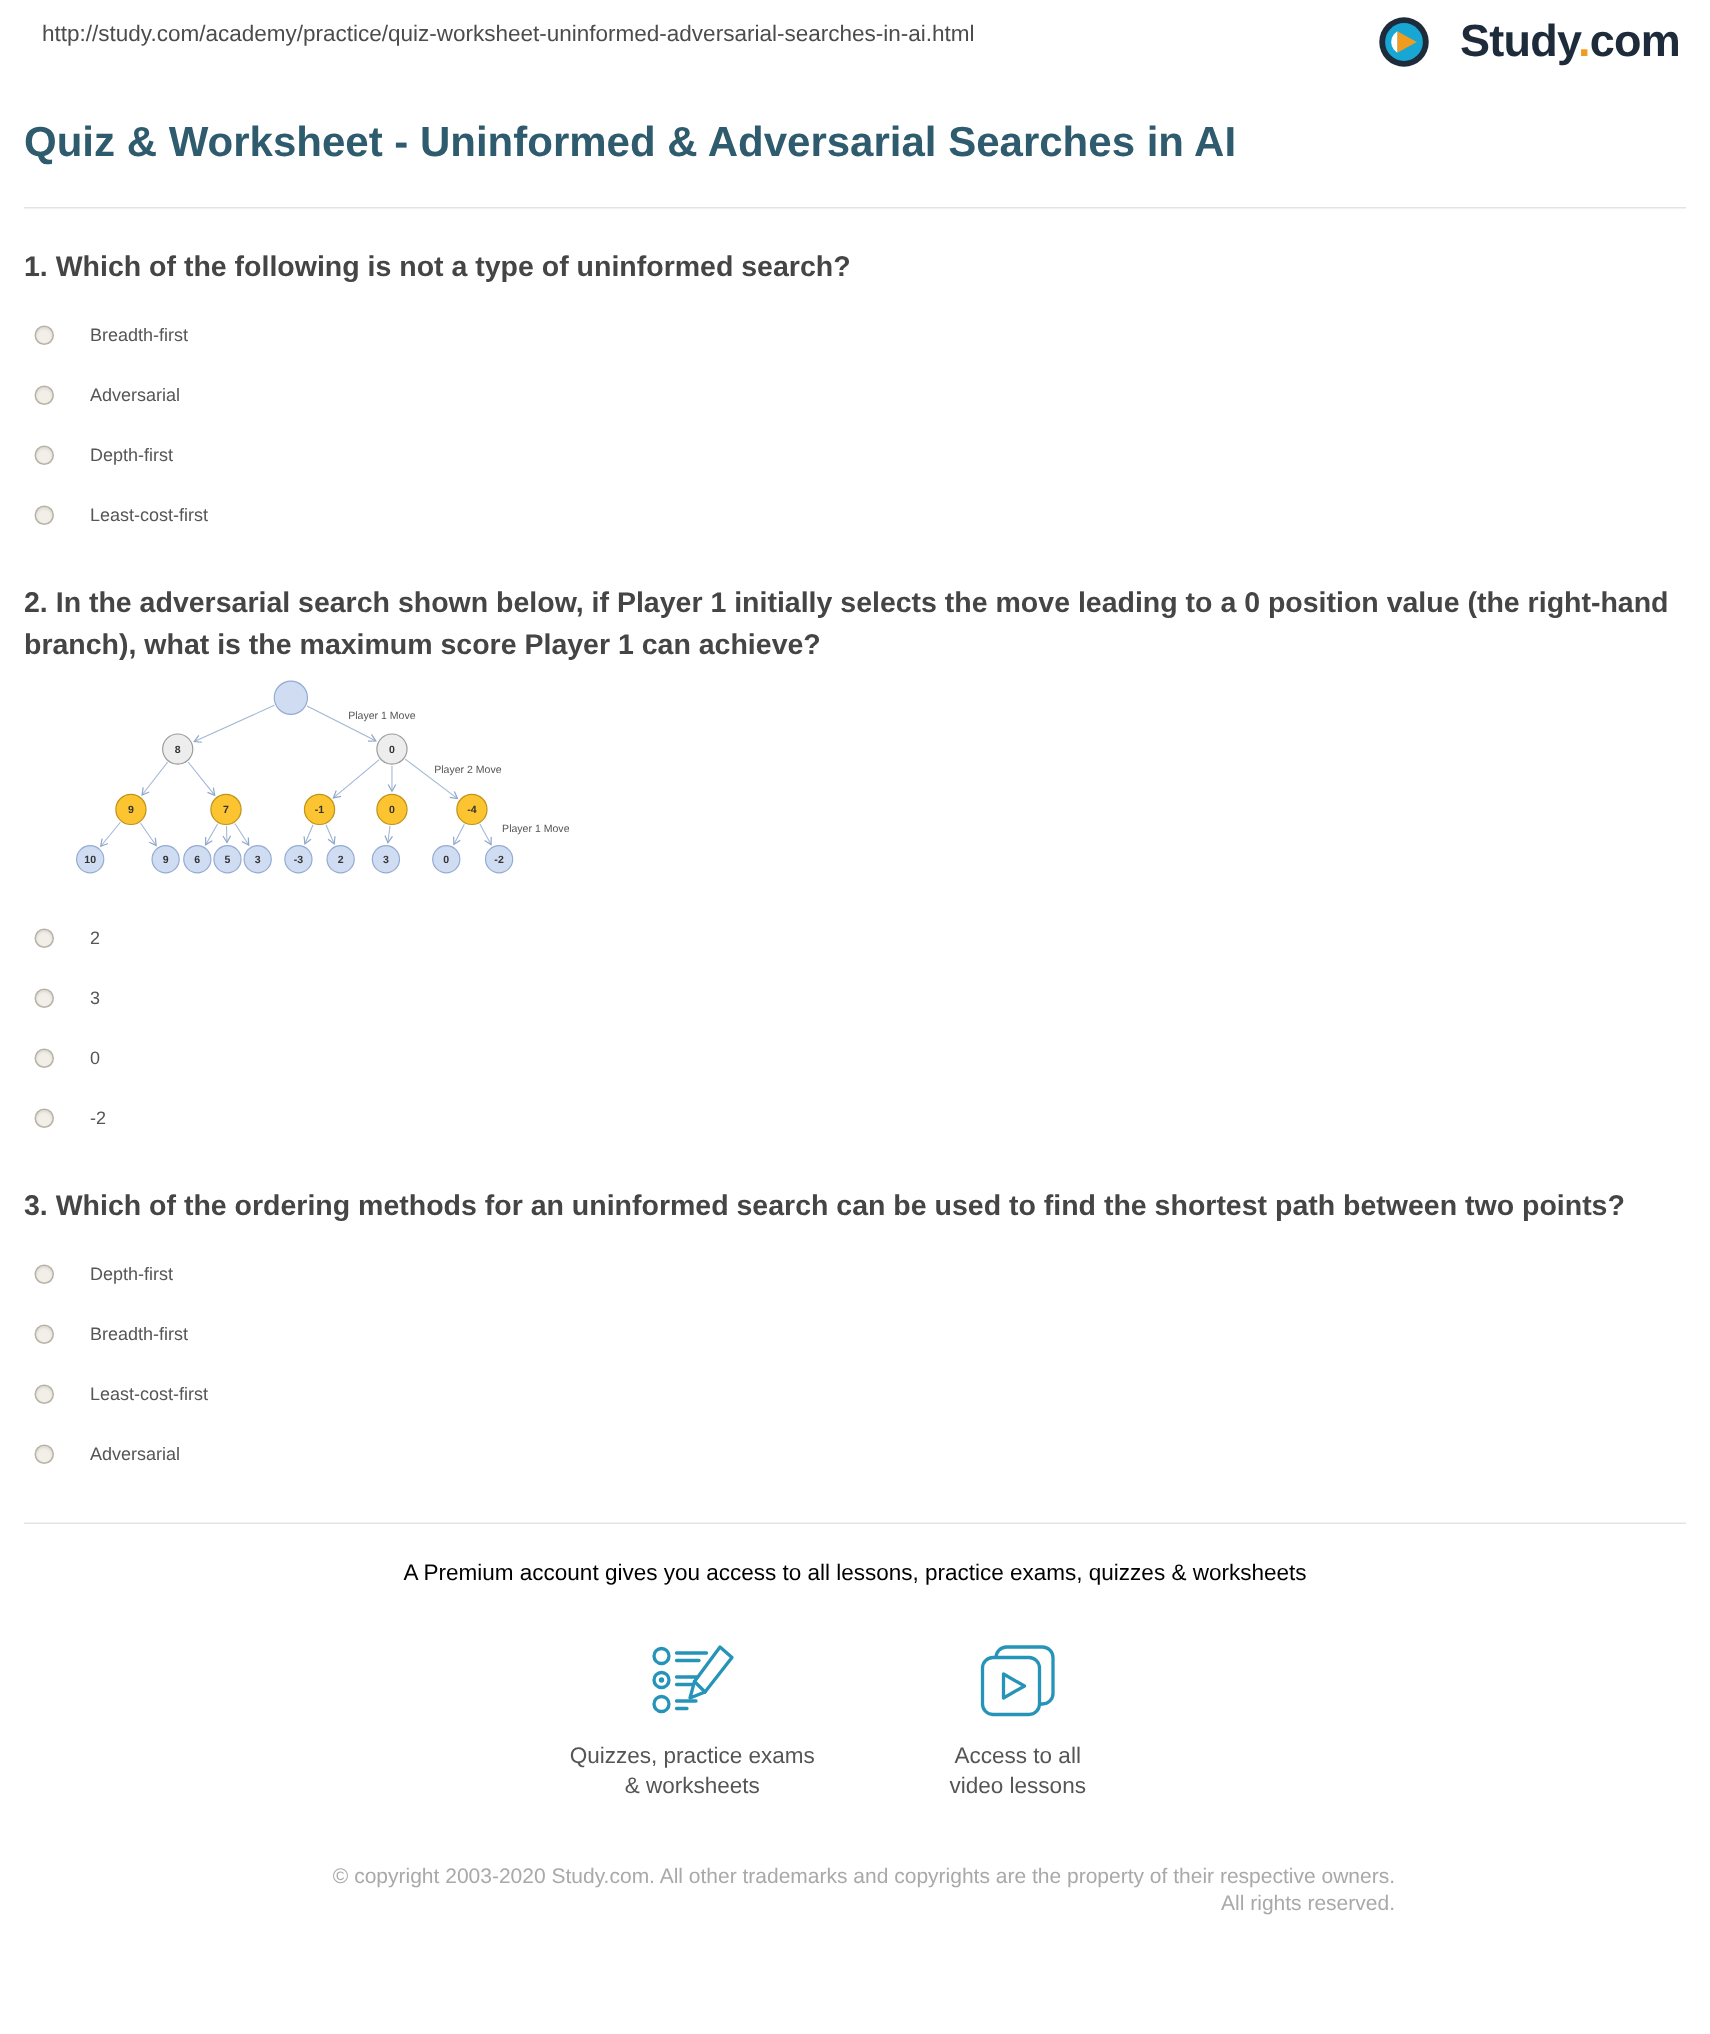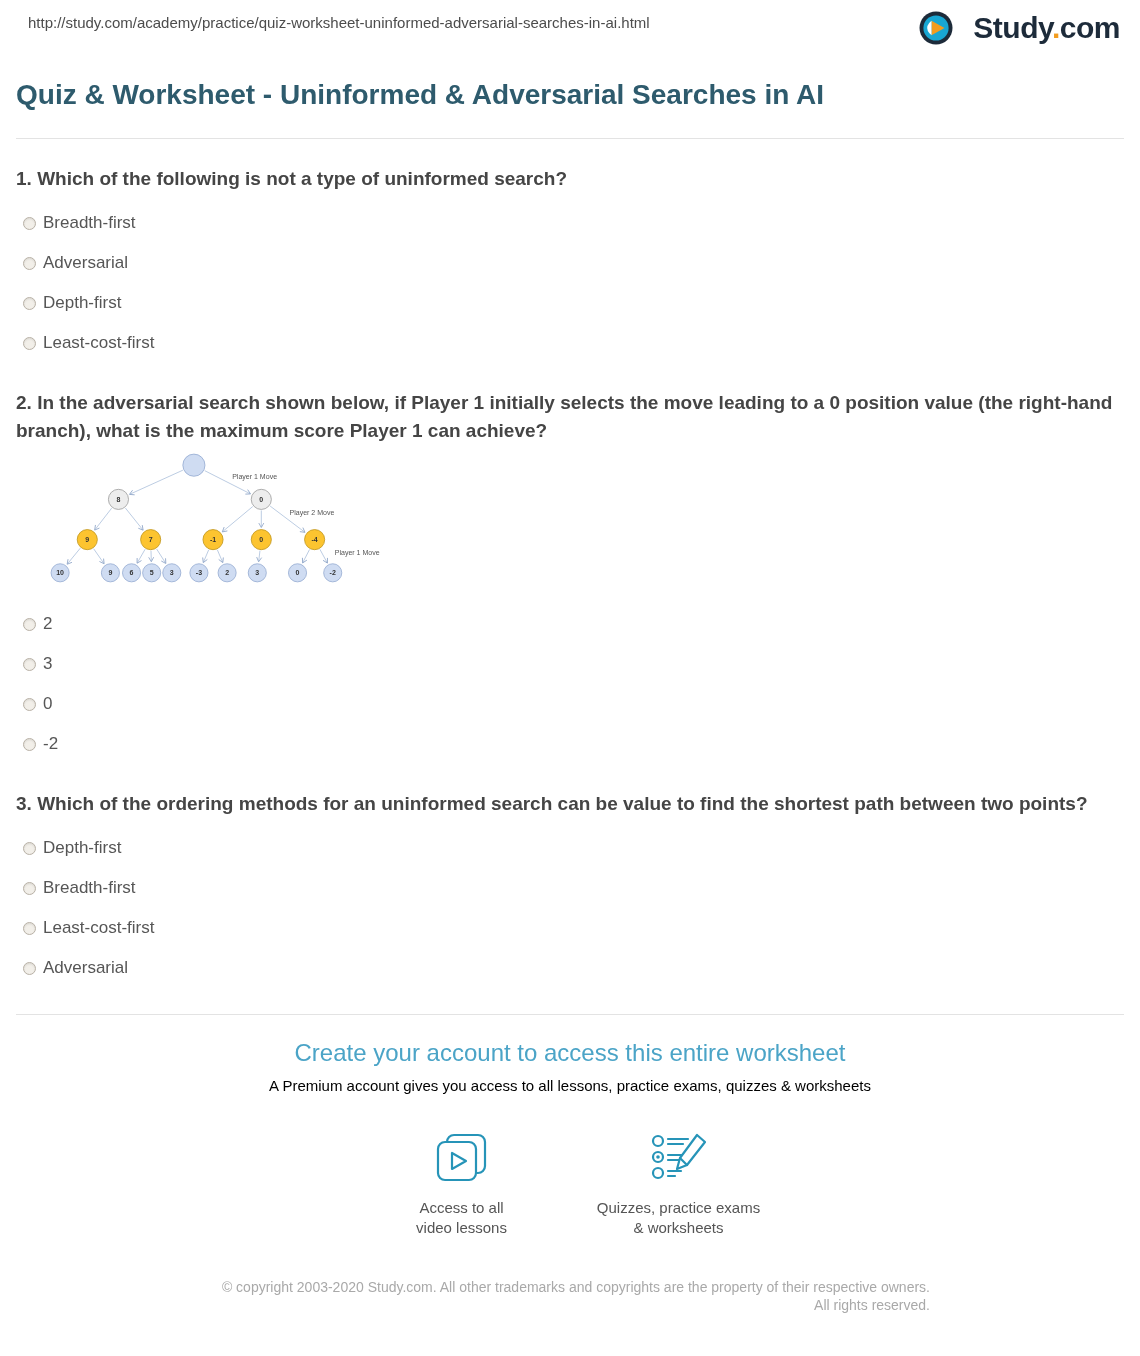--- a/index.html
+++ b/index.html
@@ -18,21 +18,21 @@
   }
   .divider{border:0;border-top:1px solid #e3e3e3;margin:0 16px;}
   .question{margin:26px 16px 0;}
   .q-heading{font-size:19px;font-weight:700;color:#454545;line-height:28px;max-width:1104px;}
   .options{margin-top:10px;}
   .option-row{display:flex;align-items:center;height:40px;padding-left:7px;cursor:pointer;}
   .radio{
     width:13px;height:13px;border-radius:50%;flex:none;box-sizing:border-box;
     border:1px solid #b8b1a6;background:#f2efe9;box-shadow:inset 0 1px 2px rgba(0,0,0,.10);
   }
-  .option-label{margin-left:7px;font-size:17px;color:#565656;}
+  .option-label{margin-left:24px;font-size:12px;color:#565656;}
   .diagram{margin:4px 0 2px 22px;}
   
   .node-blue{fill:#cfdcf2;stroke:#94abd1;stroke-width:.8;}
   .node-grey{fill:#ededed;stroke:#9c9c9c;stroke-width:.8;}
   .node-yellow{fill:#fcc430;stroke:#bf9418;stroke-width:.8;}
   .edge{stroke:#a0b6d6;stroke-width:.7;}
   .node-label{font-size:7px;font-weight:bold;fill:#333;}
   .tree-label{font-size:7px;fill:#555;}
   
   .signup{text-align:center;margin-top:24px;}
@@ -169,21 +169,21 @@
           <span class="option-label">0</span>
         </div>
         <div class="option-row">
           <span class="radio"></span>
           <span class="option-label">-2</span>
         </div>
       </div>
   </section>
 
   <section class="question">
-    <div class="q-heading"><span>3.</span> <span>Which of the ordering methods for an uninformed search can be value to find the shortest path between two points?</span></div>
+    <div class="q-heading"><span>3.</span> <span>Which of the ordering methods for an uninformed search can be used to find the shortest path between two points?</span></div>
     <div class="options">
         <div class="option-row">
           <span class="radio"></span>
           <span class="option-label">Depth-first</span>
         </div>
         <div class="option-row">
           <span class="radio"></span>
           <span class="option-label">Breadth-first</span>
         </div>
         <div class="option-row">
@@ -193,50 +193,49 @@
         <div class="option-row">
           <span class="radio"></span>
           <span class="option-label">Adversarial</span>
         </div>
       </div>
   </section>
 
   <hr class="divider" style="margin-top:26px;">
 
   <section class="signup">
-    <div class="signup-heading">Create your account to access this entire worksheet</div>
     <div class="signup-sub">A Premium account gives you access to all lessons, practice exams, quizzes &amp; worksheets</div>
 
     <div class="features">
-
-      <div class="feature">
-        <svg width="52" height="52" viewBox="0 0 52 50">
-          <rect x="11" y="2" width="38" height="38" rx="7" class="icon-stroke"></rect>
-          <rect x="2" y="9" width="38" height="38" rx="7" class="icon-mask"></rect>
-          <path d="M16 20 L16 36 L30 28 Z" class="icon-stroke"></path>
-        </svg>
-        <div class="feature-label">Access to all
-video lessons</div>
-      </div>
 
       <div class="feature">
         <svg width="58" height="52" viewBox="0 0 58 50">
           <circle cx="8" cy="8" r="5" class="icon-stroke"></circle>
           <path d="M18 6 H38 M18 11 H33" class="icon-stroke"></path>
           <circle cx="8" cy="24" r="5" class="icon-stroke"></circle>
           <circle cx="8" cy="24" r="1.8" class="icon-fill"></circle>
           <path d="M18 22 H35 M18 27 H31" class="icon-stroke"></path>
           <circle cx="8" cy="40" r="5" class="icon-stroke"></circle>
           <path d="M18 38 H31 M18 43 H25" class="icon-stroke"></path>
           <path d="M47 2 L55 9 L37 32 L27 36 L30 25 Z" class="icon-mask"></path>
           <path d="M30 25 L37 32" class="icon-stroke"></path>
         </svg>
         <div class="feature-label">Quizzes, practice exams
 &amp; worksheets</div>
       </div>
 
+      <div class="feature">
+        <svg width="52" height="52" viewBox="0 0 52 50">
+          <rect x="11" y="2" width="38" height="38" rx="7" class="icon-stroke"></rect>
+          <rect x="2" y="9" width="38" height="38" rx="7" class="icon-mask"></rect>
+          <path d="M16 20 L16 36 L30 28 Z" class="icon-stroke"></path>
+        </svg>
+        <div class="feature-label">Access to all
+video lessons</div>
+      </div>
+
 
     </div>
   </section>
 
   <div class="copyright">© copyright 2003-2020 Study.com. All other trademarks and copyrights are the property of their respective owners. All rights reserved.</div>
 
 </div>
 
 </body></html>

